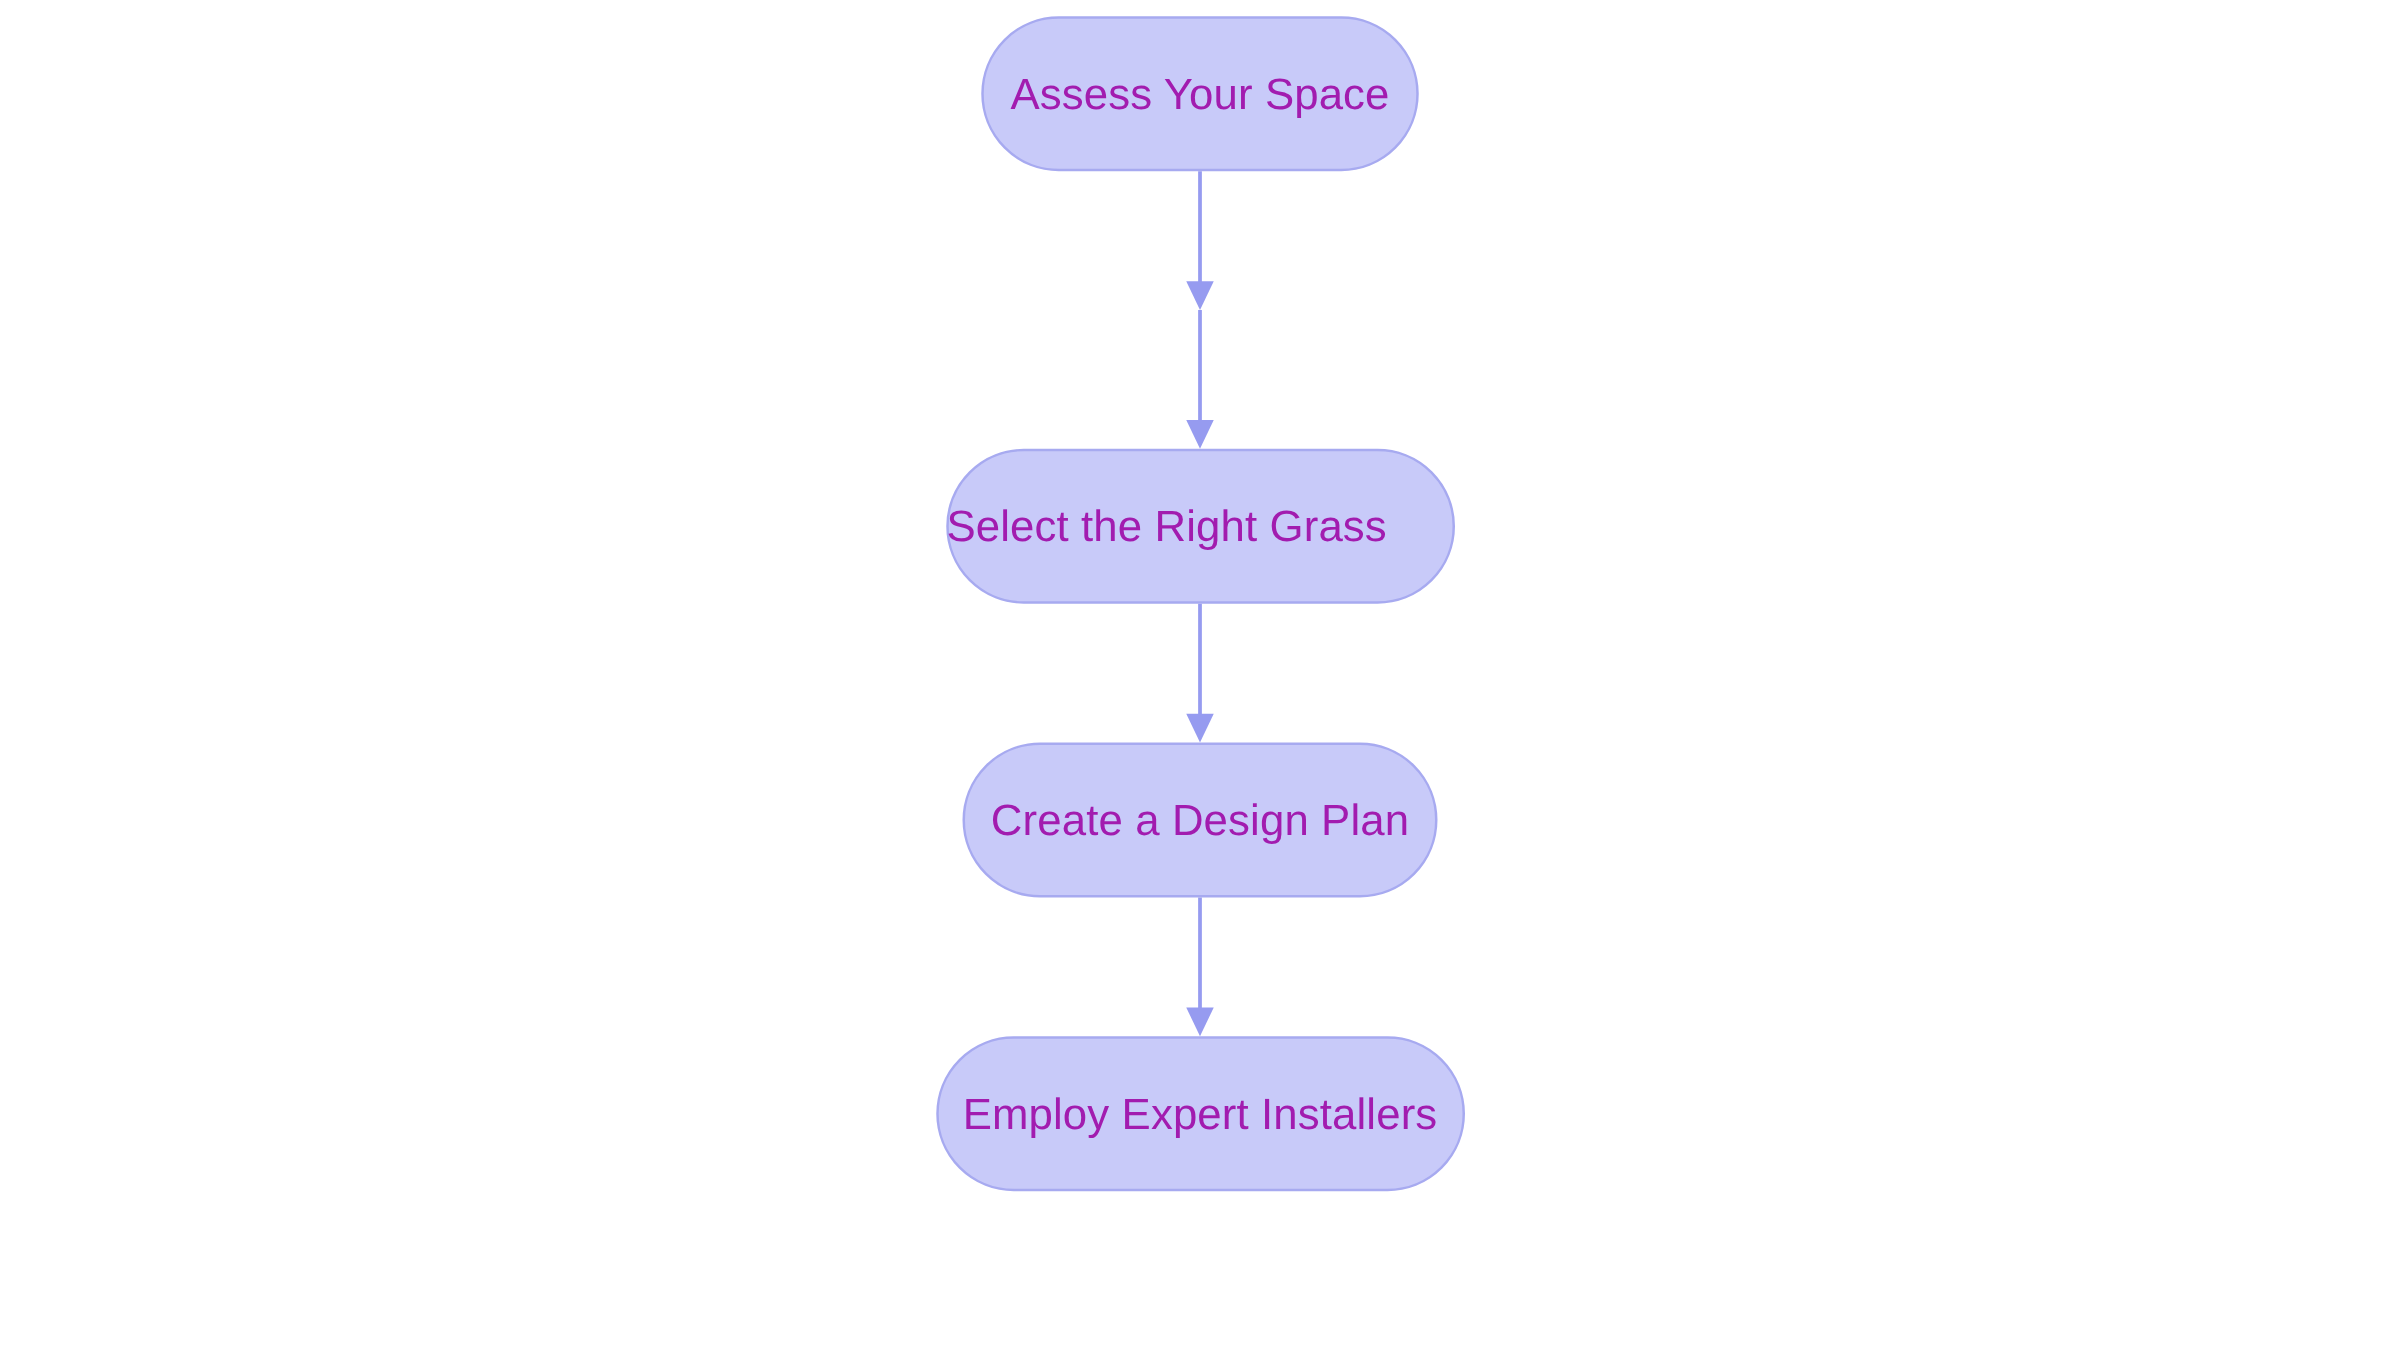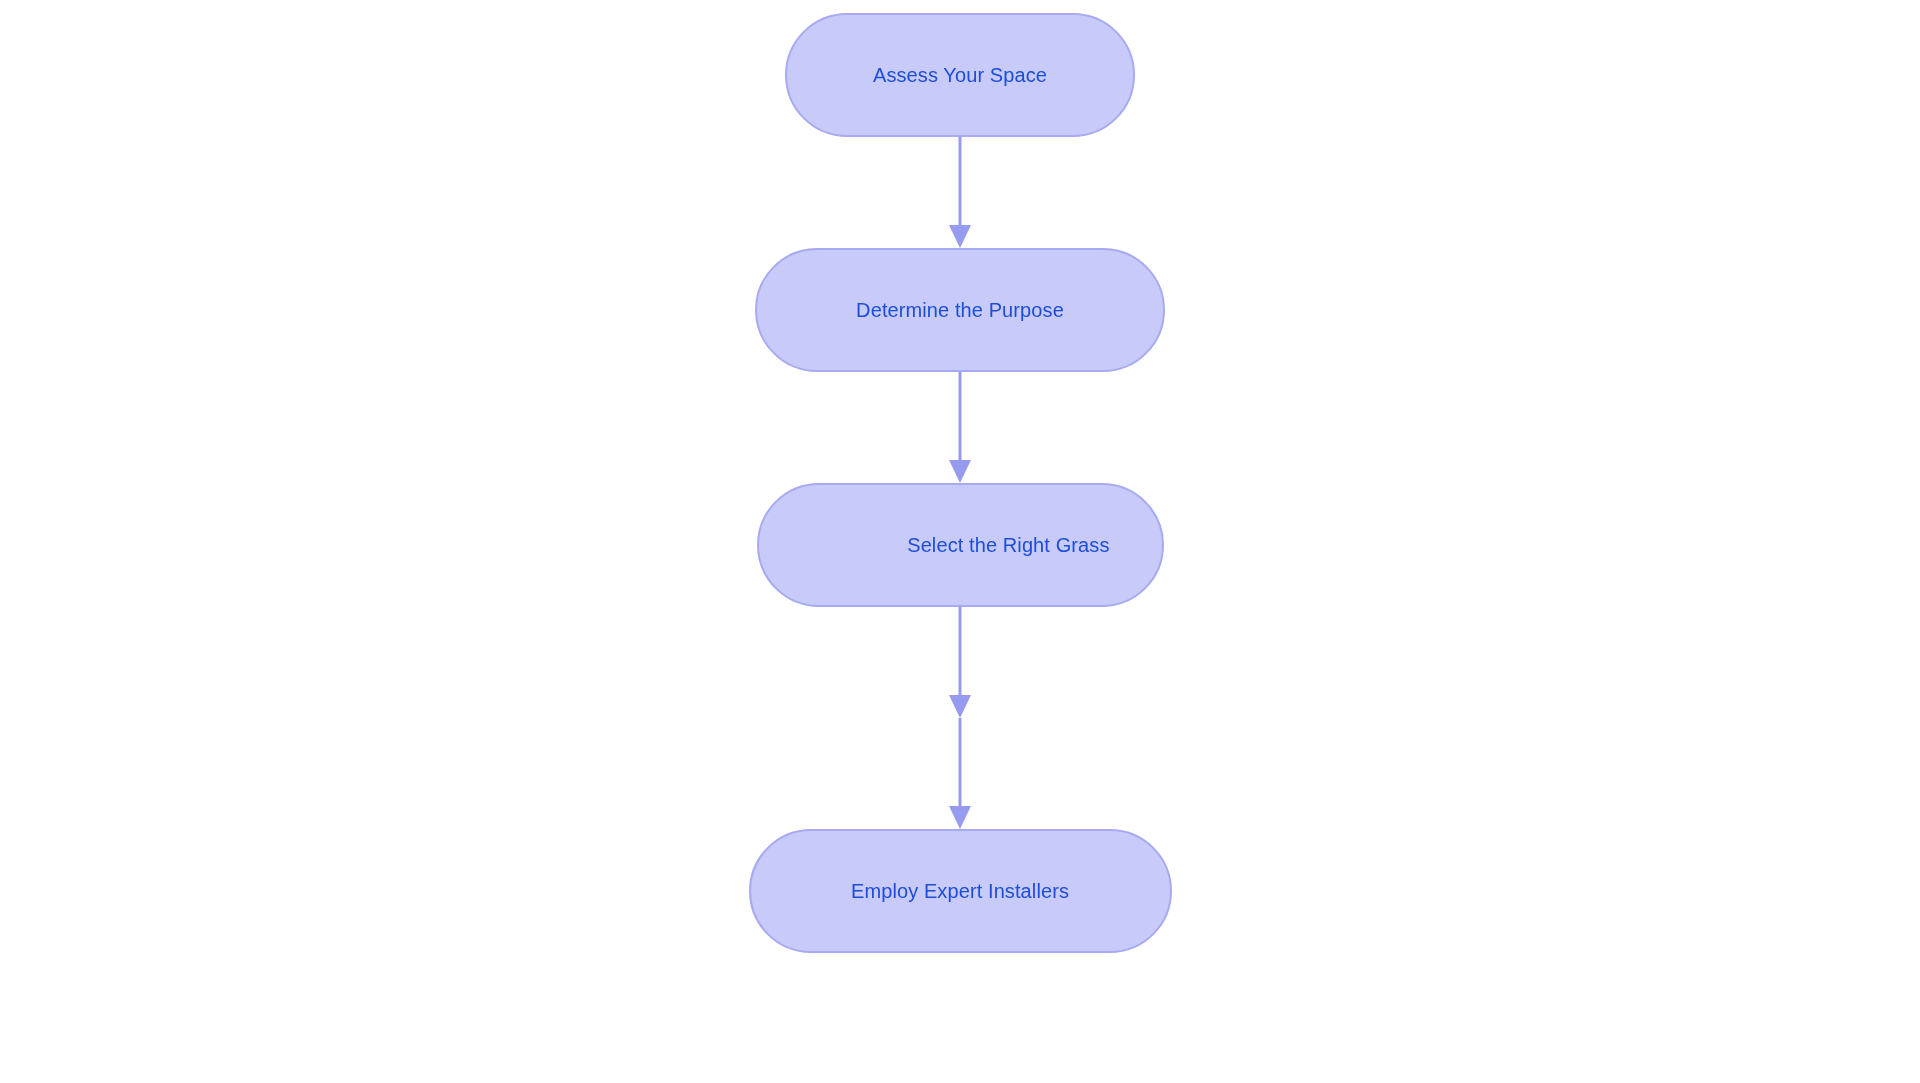--- a/index.html
+++ b/index.html
@@ -44,23 +44,23 @@
     border: 2px solid #a7aaf0;
     border-radius: 62px;
     display: flex;
     align-items: center;
     justify-content: center;
     padding: 0 52px;
     flex: 0 0 auto;
   }
 
   .node-label {
-    font-size: 20px;
+    font-size: 35px;
     font-weight: 400;
-    color: #1d4ed8;
+    color: #a21caf;
     letter-spacing: 0.1px;
     white-space: nowrap;
     line-height: 1;
   }
 
   
   .node.w-1 { width: 350px; }
   .node.w-2 { width: 410px; }
   .node.w-3 { width: 407px; justify-content: flex-end; }
   .node.w-4 { width: 380px; }
@@ -102,42 +102,42 @@
       <span class="node-label">Assess Your Space</span>
     </div>
 
     <div class="connector">
       <svg viewBox="0 0 34 111" xmlns="http://www.w3.org/2000/svg" aria-hidden="true">
         <line class="connector-line" x1="17" y1="0" x2="17" y2="92"></line>
         <polygon class="connector-head" points="6,88 28,88 17,111"></polygon>
       </svg>
     </div>
 
-    <div class="node w-2">
-      <span class="node-label">Determine the Purpose</span>
-    </div>
 
     <div class="connector">
       <svg viewBox="0 0 34 111" xmlns="http://www.w3.org/2000/svg" aria-hidden="true">
         <line class="connector-line" x1="17" y1="0" x2="17" y2="92"></line>
         <polygon class="connector-head" points="6,88 28,88 17,111"></polygon>
       </svg>
     </div>
 
     <div class="node w-3">
       <span class="node-label">Select the Right Grass</span>
     </div>
 
     <div class="connector">
       <svg viewBox="0 0 34 111" xmlns="http://www.w3.org/2000/svg" aria-hidden="true">
         <line class="connector-line" x1="17" y1="0" x2="17" y2="92"></line>
         <polygon class="connector-head" points="6,88 28,88 17,111"></polygon>
       </svg>
     </div>
 
+    <div class="node w-4">
+      <span class="node-label">Create a Design Plan</span>
+    </div>
 
     <div class="connector">
       <svg viewBox="0 0 34 111" xmlns="http://www.w3.org/2000/svg" aria-hidden="true">
         <line class="connector-line" x1="17" y1="0" x2="17" y2="92"></line>
         <polygon class="connector-head" points="6,88 28,88 17,111"></polygon>
       </svg>
     </div>
 
     <div class="node w-5">
       <span class="node-label">Employ Expert Installers</span>

